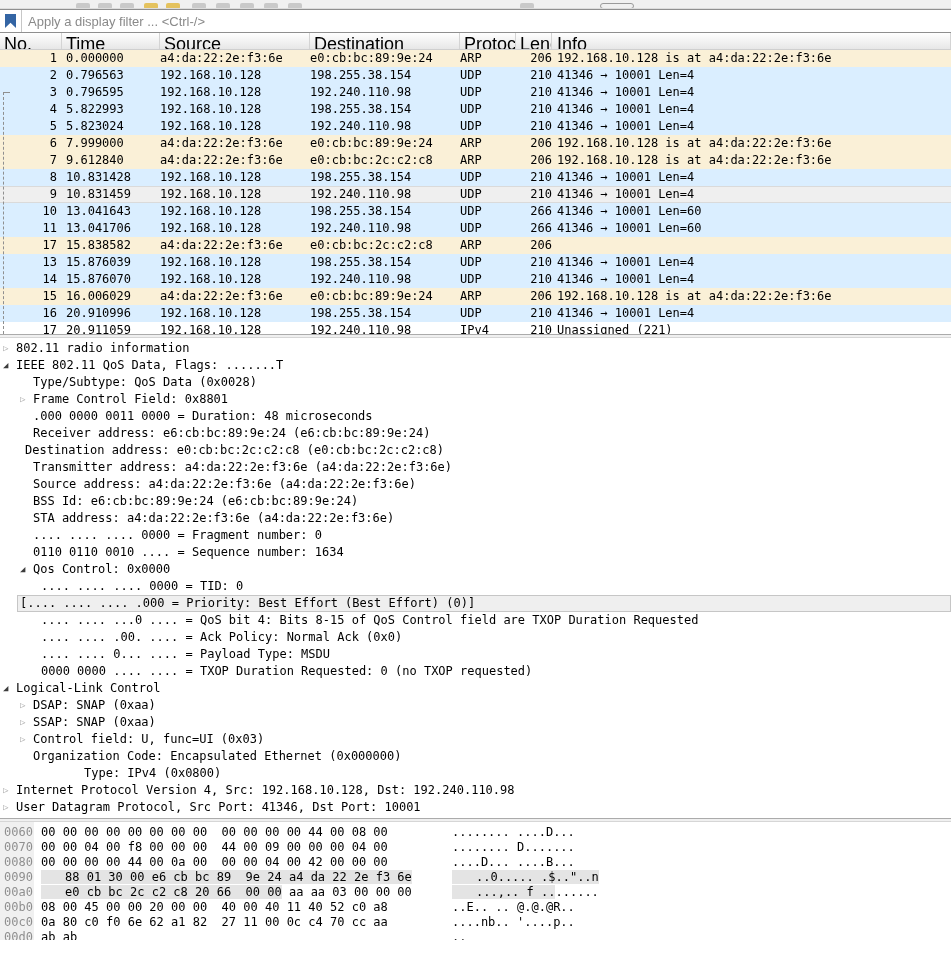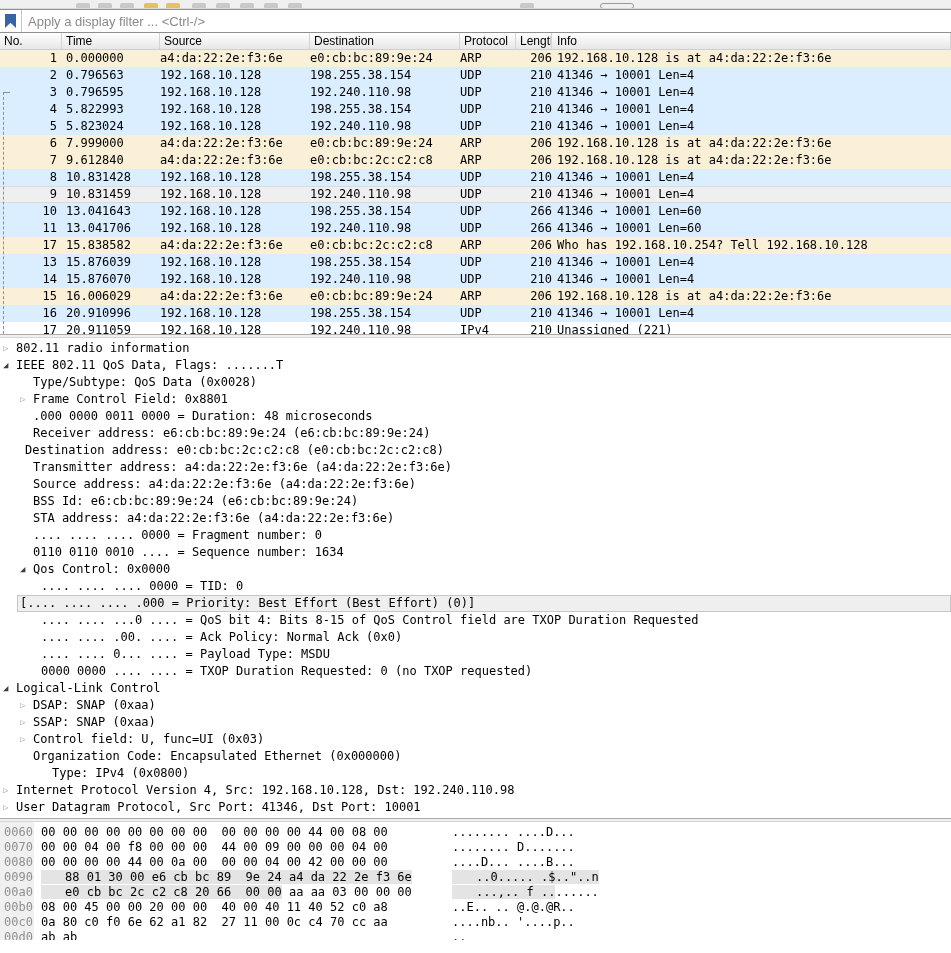--- a/index.html
+++ b/index.html
@@ -22,21 +22,21 @@
   #bookmark-glyph { width:11px; height:14px; background:#3465a4;
                     clip-path:polygon(0 0,100% 0,100% 100%,50% 62%,0 100%); }
   #filter-input { flex:1; height:100%; border:none; outline:none; padding-left:6px;
                   font-family:"Liberation Sans", sans-serif; font-size:13px; color:#222; background:transparent; }
   #filter-input::placeholder { color:#8a8a8a; opacity:1; }
 
   
   #packet-list { position:absolute; left:0; top:33px; width:951px; height:301px;
                  overflow:hidden; background:#ffffff; }
   #pl-header { display:flex; height:17px; background:linear-gradient(#ffffff,#e7e7e7);
-               border-bottom:1px solid #cfcfcf; font-size:12px; color:#000; }
+               border-bottom:1px solid #cfcfcf; font-size:18px; color:#000; }
   .hcell { border-right:1px solid #d4d4d4; padding:1px 0 0 4px; white-space:nowrap; overflow:hidden; }
   .prow { display:flex; height:17px; font-size:12px; line-height:17px; white-space:nowrap;
           font-family:"DejaVu Sans Mono", monospace; color:#000; }
   .prow.arp  { background:#faf0d7; }
   .prow.udp  { background:#daeeff; }
   .prow.ipv4 { background:#ffffff; }
   .prow.sel  { background:#efefef; box-shadow:inset 0 1px 0 #dadada, inset 0 -1px 0 #dadada; }
   .c-no   { width:62px;  text-align:right; padding-right:5px; }
   .c-time { width:98px;  padding-left:4px; }
   .c-src  { width:150px; }
@@ -210,21 +210,20 @@
         <div class="c-len">266</div>
         <div class="c-info">41346 → 10001 Len=60</div>
       </div>
       <div class="prow arp">
         <div class="c-no">17</div>
         <div class="c-time">15.838582</div>
         <div class="c-src">a4:da:22:2e:f3:6e</div>
         <div class="c-dst">e0:cb:bc:2c:c2:c8</div>
         <div class="c-pro">ARP</div>
         <div class="c-len">206</div>
-        <div class="c-info">Who has 192.168.10.254? Tell 192.168.10.128</div>
       </div>
       <div class="prow udp">
         <div class="c-no">13</div>
         <div class="c-time">15.876039</div>
         <div class="c-src">192.168.10.128</div>
         <div class="c-dst">198.255.38.154</div>
         <div class="c-pro">UDP</div>
         <div class="c-len">210</div>
         <div class="c-info">41346 → 10001 Len=4</div>
       </div>
@@ -290,21 +289,21 @@
     <div class="drow sel" style="padding-left: 20px;"><span class="dtext">[.... .... .... .000 = Priority: Best Effort (Best Effort) (0)]</span></div>
     <div class="drow" style="padding-left: 41px;"><span class="dtext">.... .... ...0 .... = QoS bit 4: Bits 8-15 of QoS Control field are TXOP Duration Requested</span></div>
     <div class="drow" style="padding-left: 41px;"><span class="dtext">.... .... .00. .... = Ack Policy: Normal Ack (0x0)</span></div>
     <div class="drow" style="padding-left: 41px;"><span class="dtext">.... .... 0... .... = Payload Type: MSDU</span></div>
     <div class="drow" style="padding-left: 41px;"><span class="dtext">0000 0000 .... .... = TXOP Duration Requested: 0 (no TXOP requested)</span></div>
     <div class="drow" style="padding-left: 16px;"><span class="exp e" style="left: 3px;">◢</span><span class="dtext">Logical-Link Control</span></div>
     <div class="drow" style="padding-left: 33px;"><span class="exp c" style="left: 20px;">▷</span><span class="dtext">DSAP: SNAP (0xaa)</span></div>
     <div class="drow" style="padding-left: 33px;"><span class="exp c" style="left: 20px;">▷</span><span class="dtext">SSAP: SNAP (0xaa)</span></div>
     <div class="drow" style="padding-left: 33px;"><span class="exp c" style="left: 20px;">▷</span><span class="dtext">Control field: U, func=UI (0x03)</span></div>
     <div class="drow" style="padding-left: 33px;"><span class="dtext">Organization Code: Encapsulated Ethernet (0x000000)</span></div>
-    <div class="drow" style="padding-left: 52px;"><span class="dtext">Type: IPv4 (0x0800)</span></div>
+    <div class="drow" style="padding-left: 52px; margin-left: 32px;"><span class="dtext">Type: IPv4 (0x0800)</span></div>
     <div class="drow" style="padding-left: 16px;"><span class="exp c" style="left: 3px;">▷</span><span class="dtext">Internet Protocol Version 4, Src: 192.168.10.128, Dst: 192.240.110.98</span></div>
     <div class="drow" style="padding-left: 16px;"><span class="exp c" style="left: 3px;">▷</span><span class="dtext">User Datagram Protocol, Src Port: 41346, Dst Port: 10001</span></div>
   </div>
 
 <div id="split2" class="splitter"></div>
 
 <div id="hex-pane">
   <div id="hex-gutter"></div>
   <div id="hex-rows">
       <div class="hrow"><span class="h-off">0060</span><span class="h-hex"><span>00 00 00 00 00 00 00 00  00 00 00 00 44 00 08 00</span></span><span class="h-asc"><span>........ ....D...</span></span></div>

